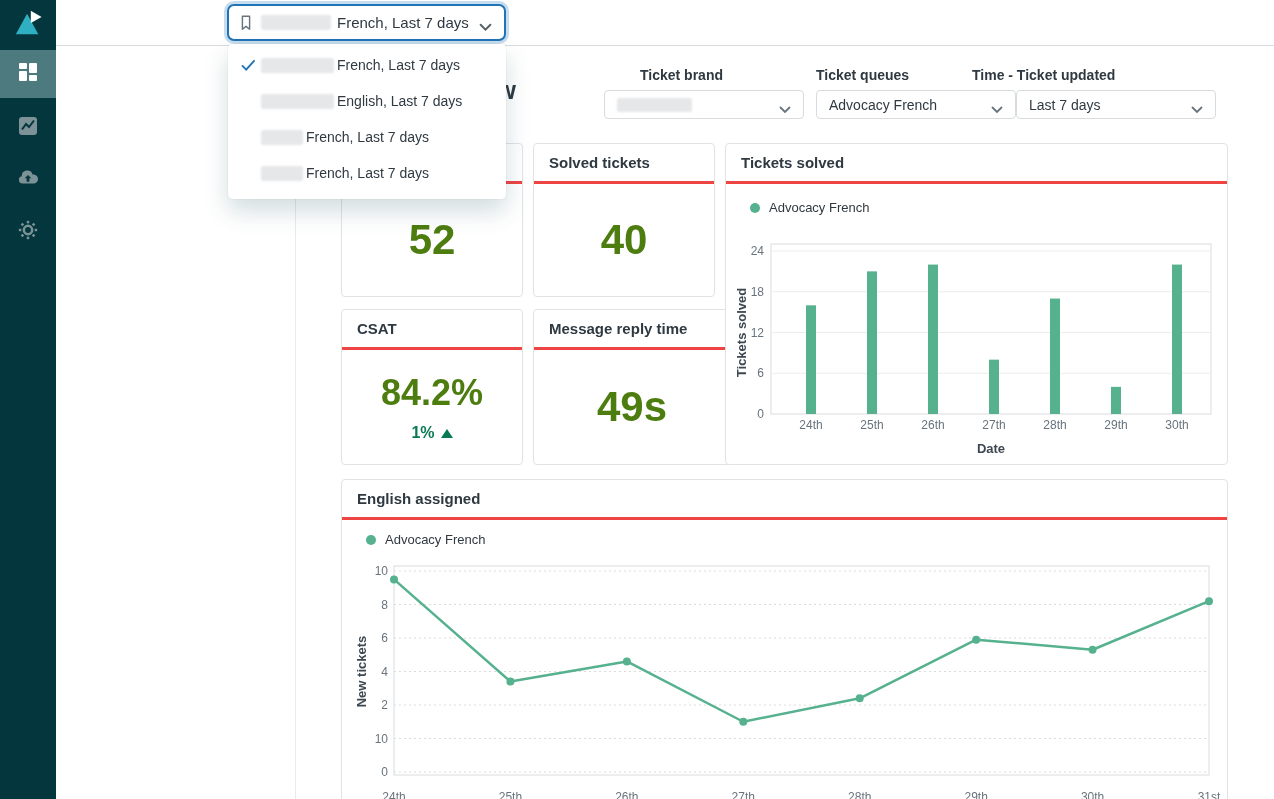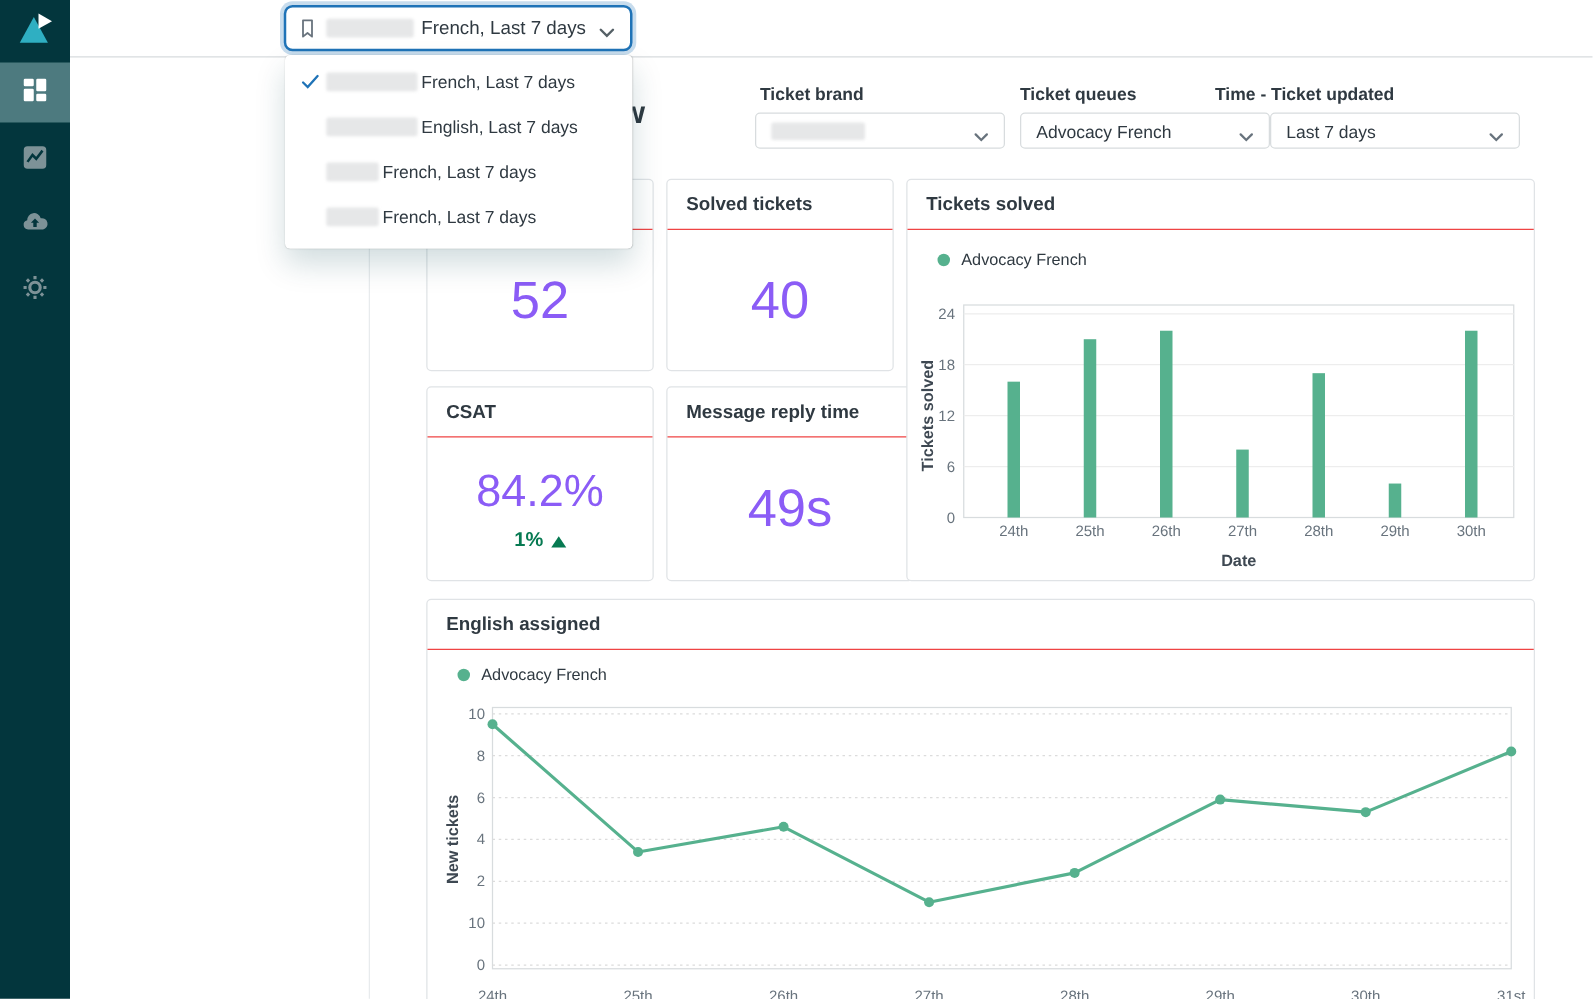--- a/index.html
+++ b/index.html
@@ -50,25 +50,25 @@
 
   
   #page-title { left:341px; top:76px; font-size:25px; font-weight:700; letter-spacing:-.2px; color:#2f3941; z-index:1; }
 
   .filter-label { position:absolute; top:67px; font-size:14px; font-weight:700; color:#2f3941; }
   .filter-select { position:absolute; top:90px; width:200px; height:29px; background:#fff; border:1px solid #d8dcde;
     border-radius:4px; display:flex; align-items:center; padding:0 12px; font-size:14px; color:#2f3941; cursor:pointer; }
   .filter-select .chev { margin-left:auto; width:12px; height:8px; color:#68737d; }
 
   .card { position:absolute; background:#fff; border:1px solid #e0e3e6; border-radius:4px; }
-  .card-header { height:40px; border-bottom:1px solid #ef4444; display:flex; align-items:center; padding:0 15px;
+  .card-header { height:40px; border-bottom:3px solid #ef4444; display:flex; align-items:center; padding:0 15px;
     font-size:15px; font-weight:600; color:#2f3941; }
   .card-body { position:absolute; left:0; top:40px; right:0; bottom:0; display:flex; flex-direction:column;
     align-items:center; justify-content:center; }
-  .kpi-value { font-size:42px; color:#8b5cf6; }
+  .kpi-value { font-size:42px; color:#4d7c0f;font-weight:bold; }
   .kpi-value.pct { font-size:36px; }
   .kpi-delta { margin-top:10px; font-size:16px; font-weight:700; color:#077a52; display:flex; align-items:center; gap:6px; }
   .tri-up { width:0; height:0; border-left:6px solid transparent; border-right:6px solid transparent; border-bottom:9px solid #077a52; display:inline-block; }
 
   .legend { position:absolute; display:flex; align-items:center; gap:9px; font-size:13px; color:#2f3941; }
   .legend .dot { width:10px; height:10px; border-radius:50%; flex:none; }
 
   svg.chart { position:absolute; left:0; overflow:visible; }
   svg text { font-family:"Liberation Sans","DejaVu Sans",sans-serif; }
   svg text.tick { fill:#68737d; font-size:12px; }
@@ -181,21 +181,21 @@
 </div>
 <div class="nav-item" style="top:139px;">
   <span>Live activity</span>
 </div>
 <div class="nav-item" style="top:179px;">
   <span>Live queues</span>
 </div>
 
 <div id="page-title" class="abs">Team overview</div>
 
-<div class="filter-label abs" style="left:608px;">Ticket brand</div>
+<div class="filter-label abs" style="left:640px;">Ticket brand</div>
 <div class="filter-select abs" style="left:604px;">
   <span class="redacted" style="width:75px;height:14px;"></span>
   <span class="chev"><svg width="12" height="8" viewBox="0 0 12 8" fill="none" stroke="currentColor" stroke-width="1.8" stroke-linecap="round">
         <polyline points="1.5,1.5 6,6 10.5,1.5"></polyline>
       </svg></span>
 </div>
 
 <div class="filter-label abs" style="left:816px;">Ticket queues</div>
 <div class="filter-select abs" style="left:816px;">
   <span>Advocacy French</span>

